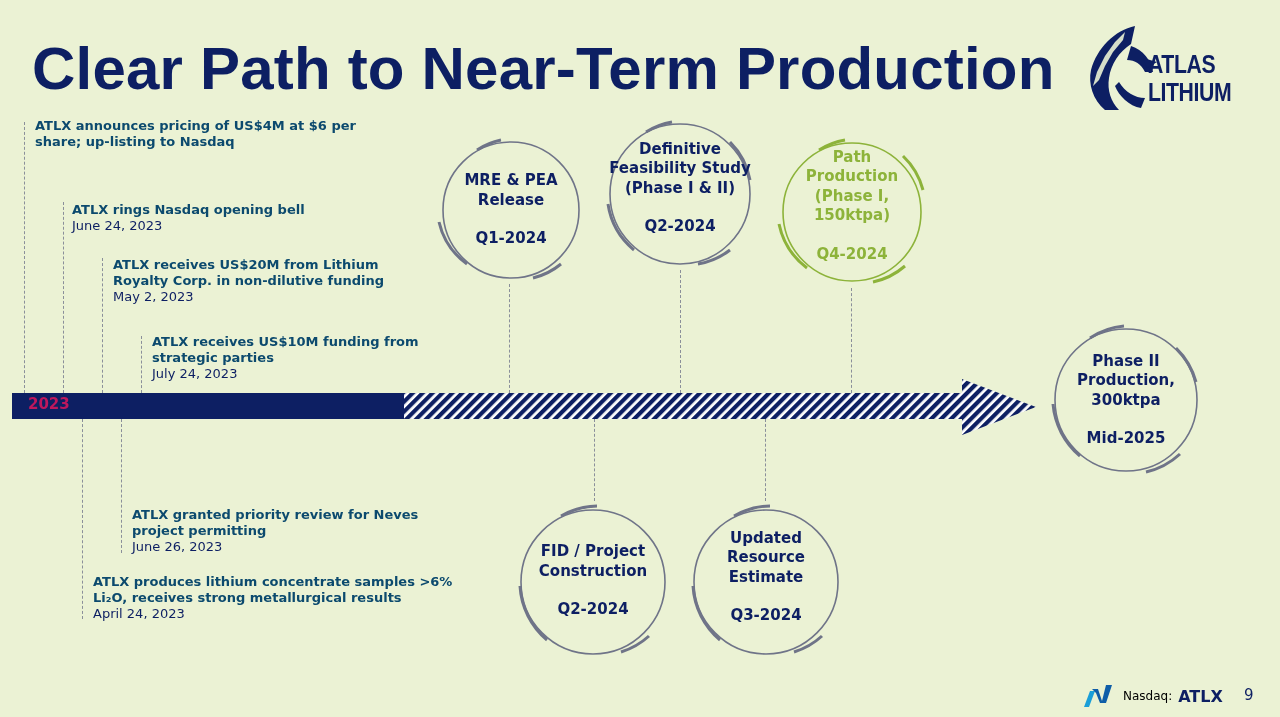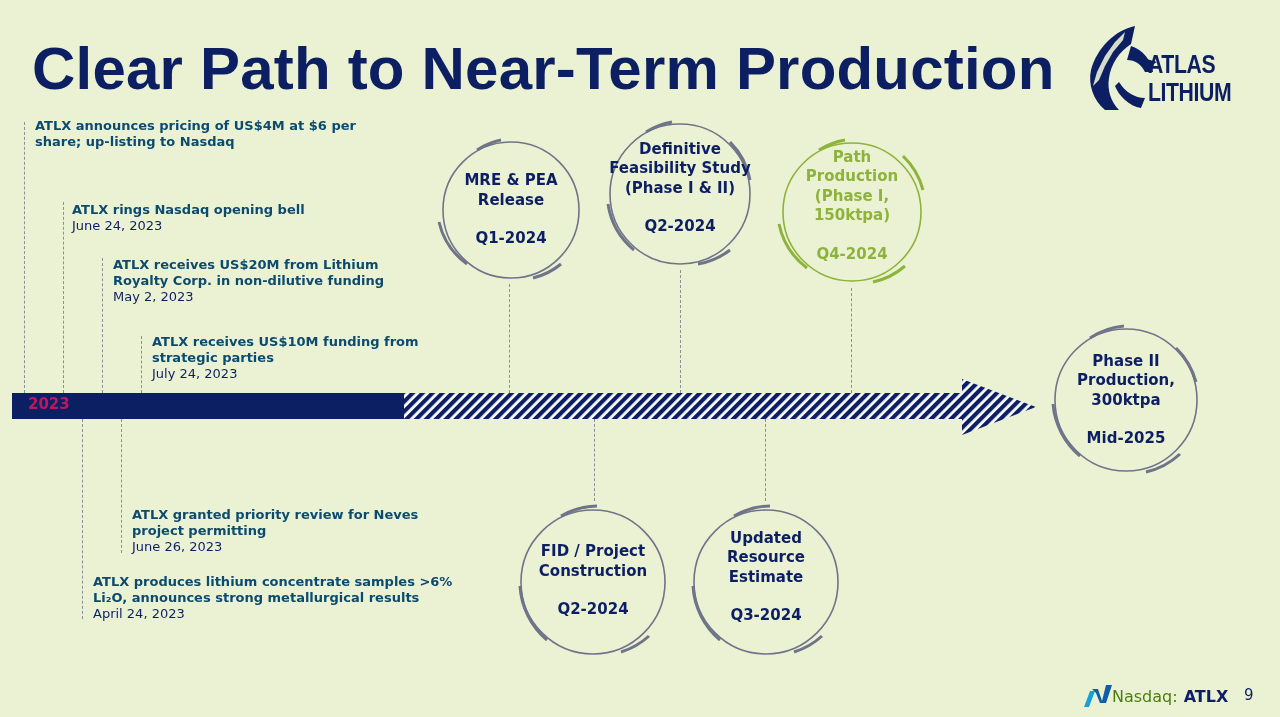--- a/index.html
+++ b/index.html
@@ -15,21 +15,21 @@
   .event .t { font-weight:bold; color:#0c4a6e; }
   .event .d { color:#0d1f63; font-weight:normal; }
   .bar-solid { position:absolute; left:12px; top:393px; width:394px; height:26px; background:#0d1f63; }
   .bar-year { position:absolute; left:28px; top:395px; color:#be185d; font-weight:bold; font-size:15px; }
   .arrow { position:absolute; left:404px; top:379px; }
   .circle-wrap { position:absolute; }
   .circle-text { position:absolute; left:0; top:0; width:100%; height:100%; display:flex; flex-direction:column;
                  align-items:center; justify-content:center; text-align:center; font-weight:bold; font-size:15px; line-height:19.5px; }
   .circle-text .gap { height:19px; }
   .footer { position:absolute; left:1082px; top:683px; display:flex; align-items:center; }
-  .nasdaq-text { font-size:16px; color:#4d7c0f; margin-left:0; }
+  .nasdaq-text { font-size:12px; color:#000000; margin-left:11px; }
   .nasdaq-tick { font-size:16px; font-weight:bold; color:#0d1f63; margin-left:6px; }
   .page-num { position:absolute; left:1244px; top:686px; font-size:15px; color:#0d1f63; }
 </style>
 </head>
 <body>
 
 <div class="title">Clear Path to Near-Term Production</div>
 
 <svg class="logo" viewBox="0 0 170 92" width="170" height="92">
   <g fill="#0d1f63">
@@ -78,21 +78,21 @@
   <div class="d">July 24, 2023</div>
 </div>
 
 <div class="event" style="left:132px; top:507px;">
   <div class="t">ATLX granted priority review for Neves</div>
   <div class="t">project permitting</div>
   <div class="d">June 26, 2023</div>
 </div>
 <div class="event" style="left:93px; top:574px;">
   <div class="t">ATLX produces lithium concentrate samples &gt;6%</div>
-  <div class="t">Li₂O, announces strong metallurgical results</div>
+  <div class="t">Li₂O, receives strong metallurgical results</div>
   <div class="d">April 24, 2023</div>
 </div>
 
 <div class="bar-solid"></div>
 <div class="bar-year">2023</div>
 <svg class="arrow" width="640" height="56" viewBox="0 0 640 56">
   <defs>
     <pattern id="hatch" patternUnits="userSpaceOnUse" width="7" height="7" patternTransform="rotate(45)">
       <rect width="7" height="7" fill="#ffffff"></rect>
       <rect width="4.2" height="7" fill="#0d1f63"></rect>

